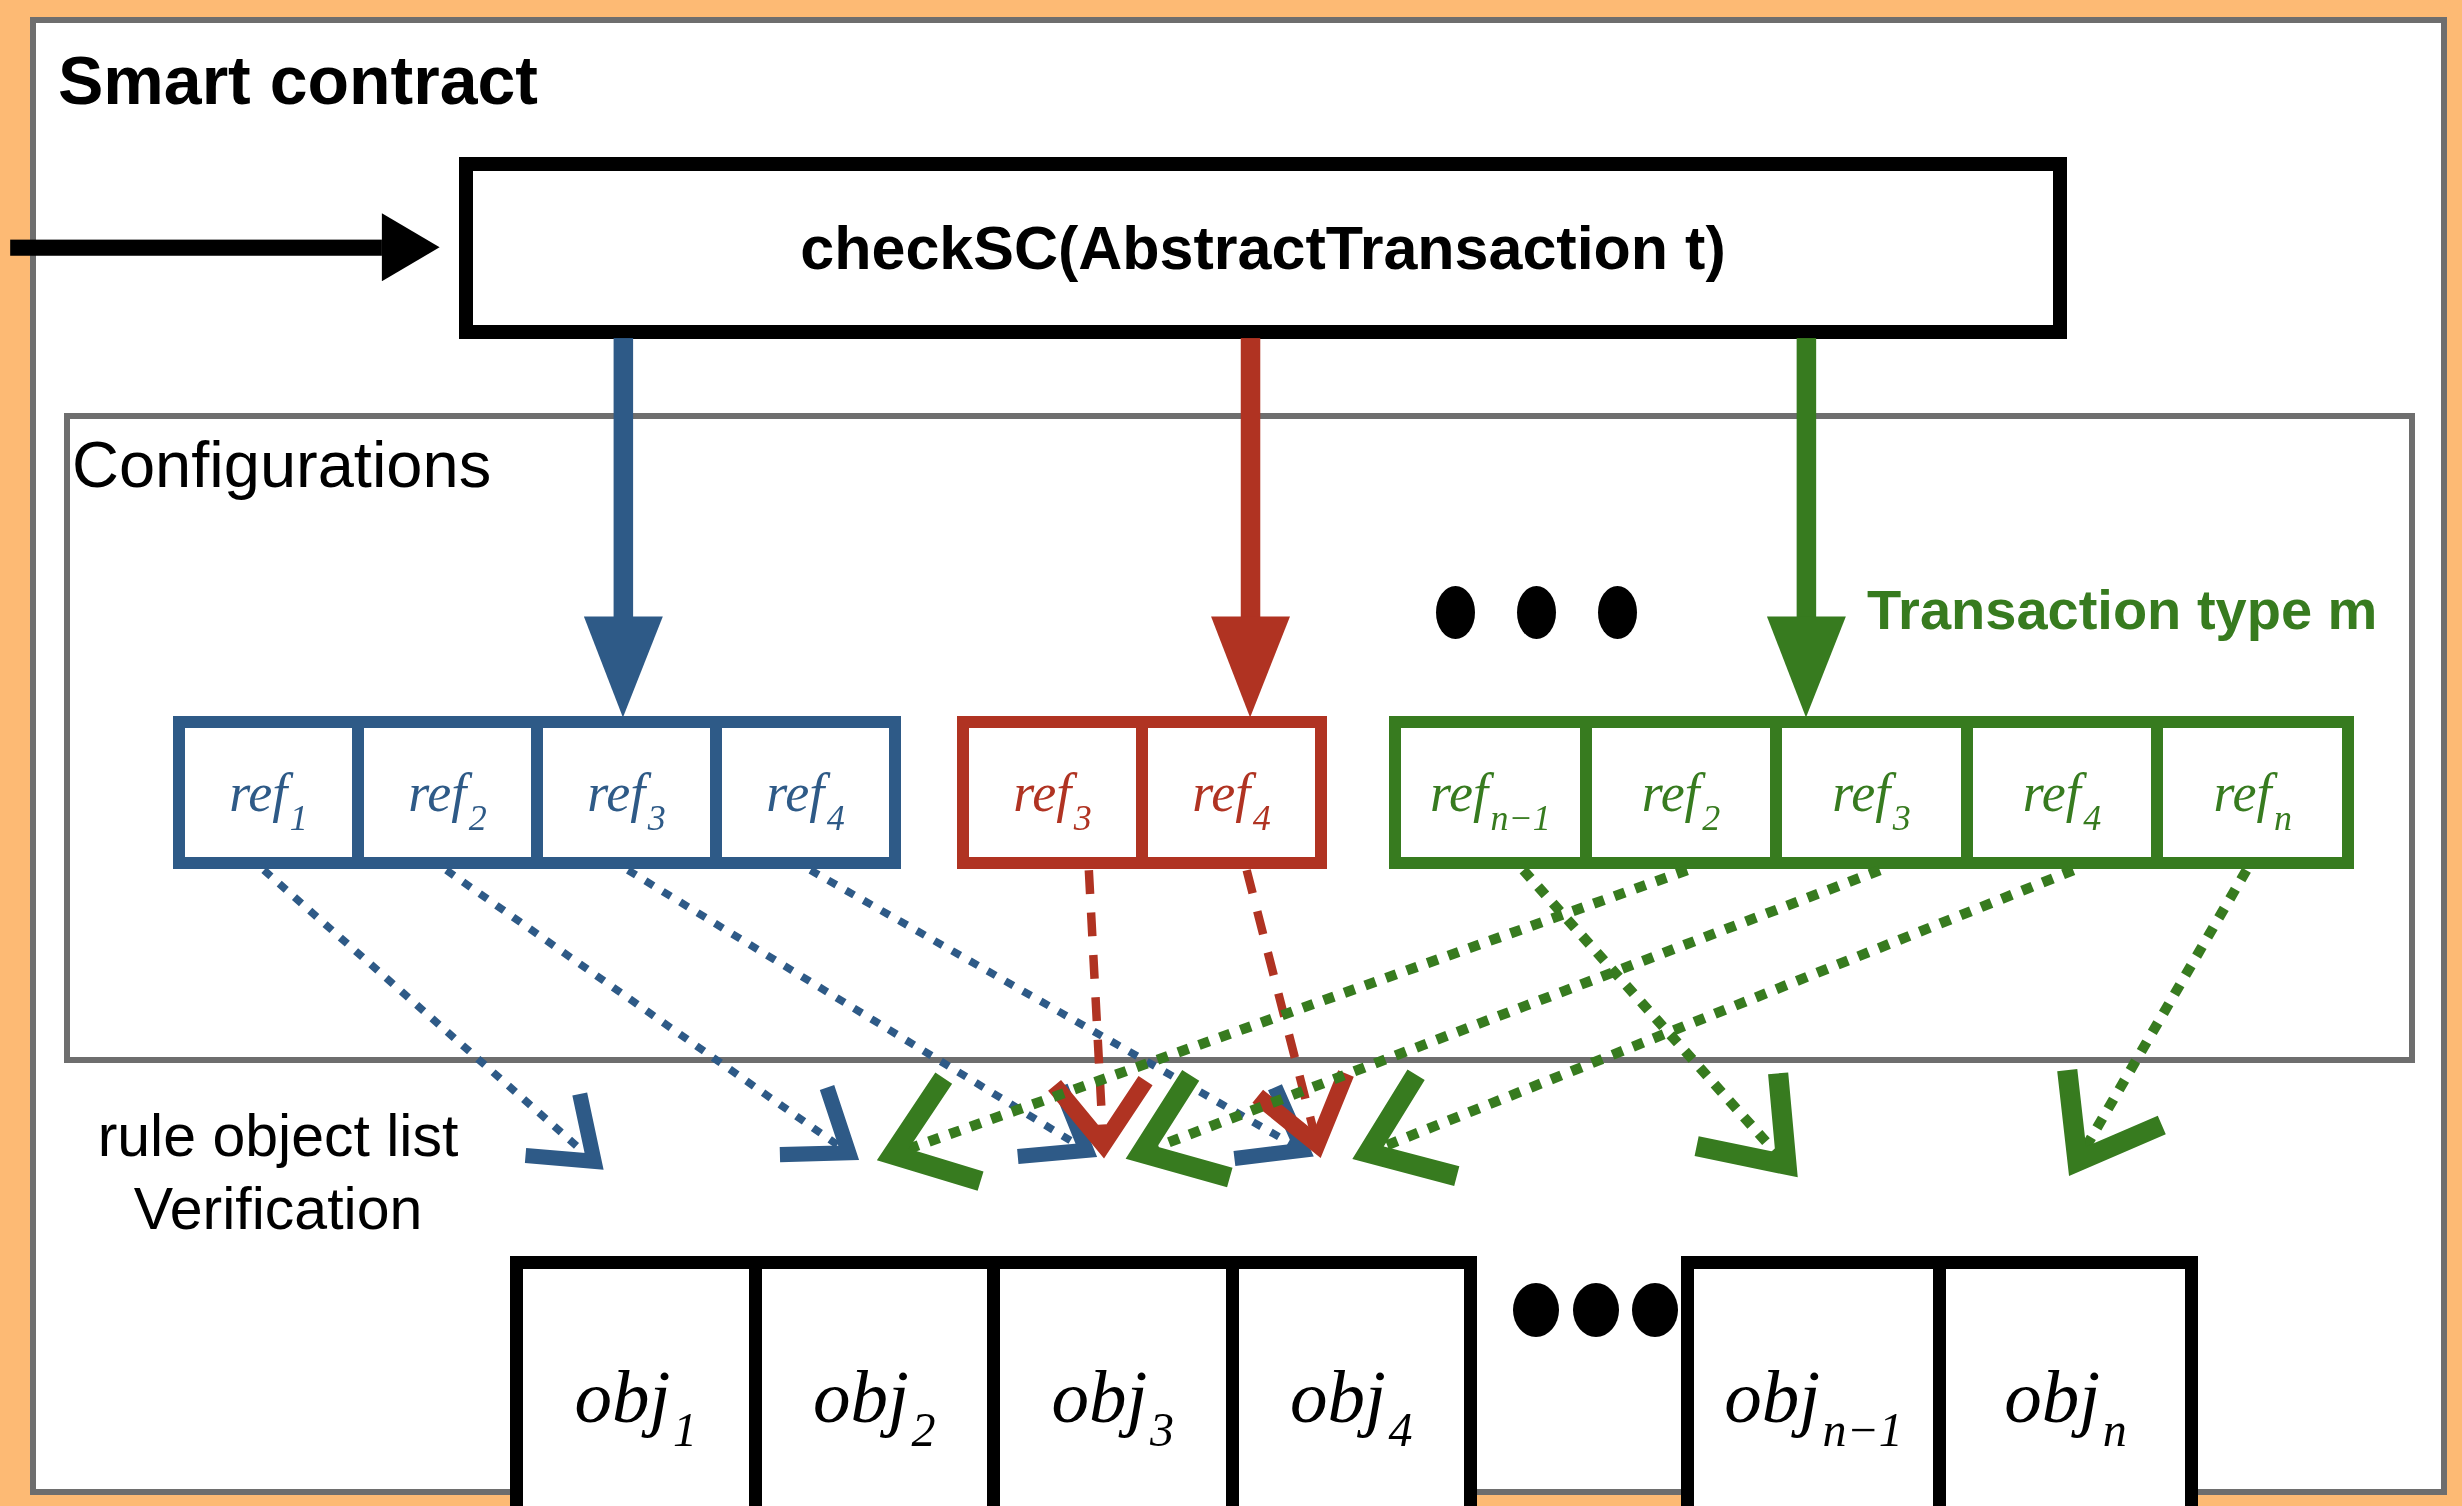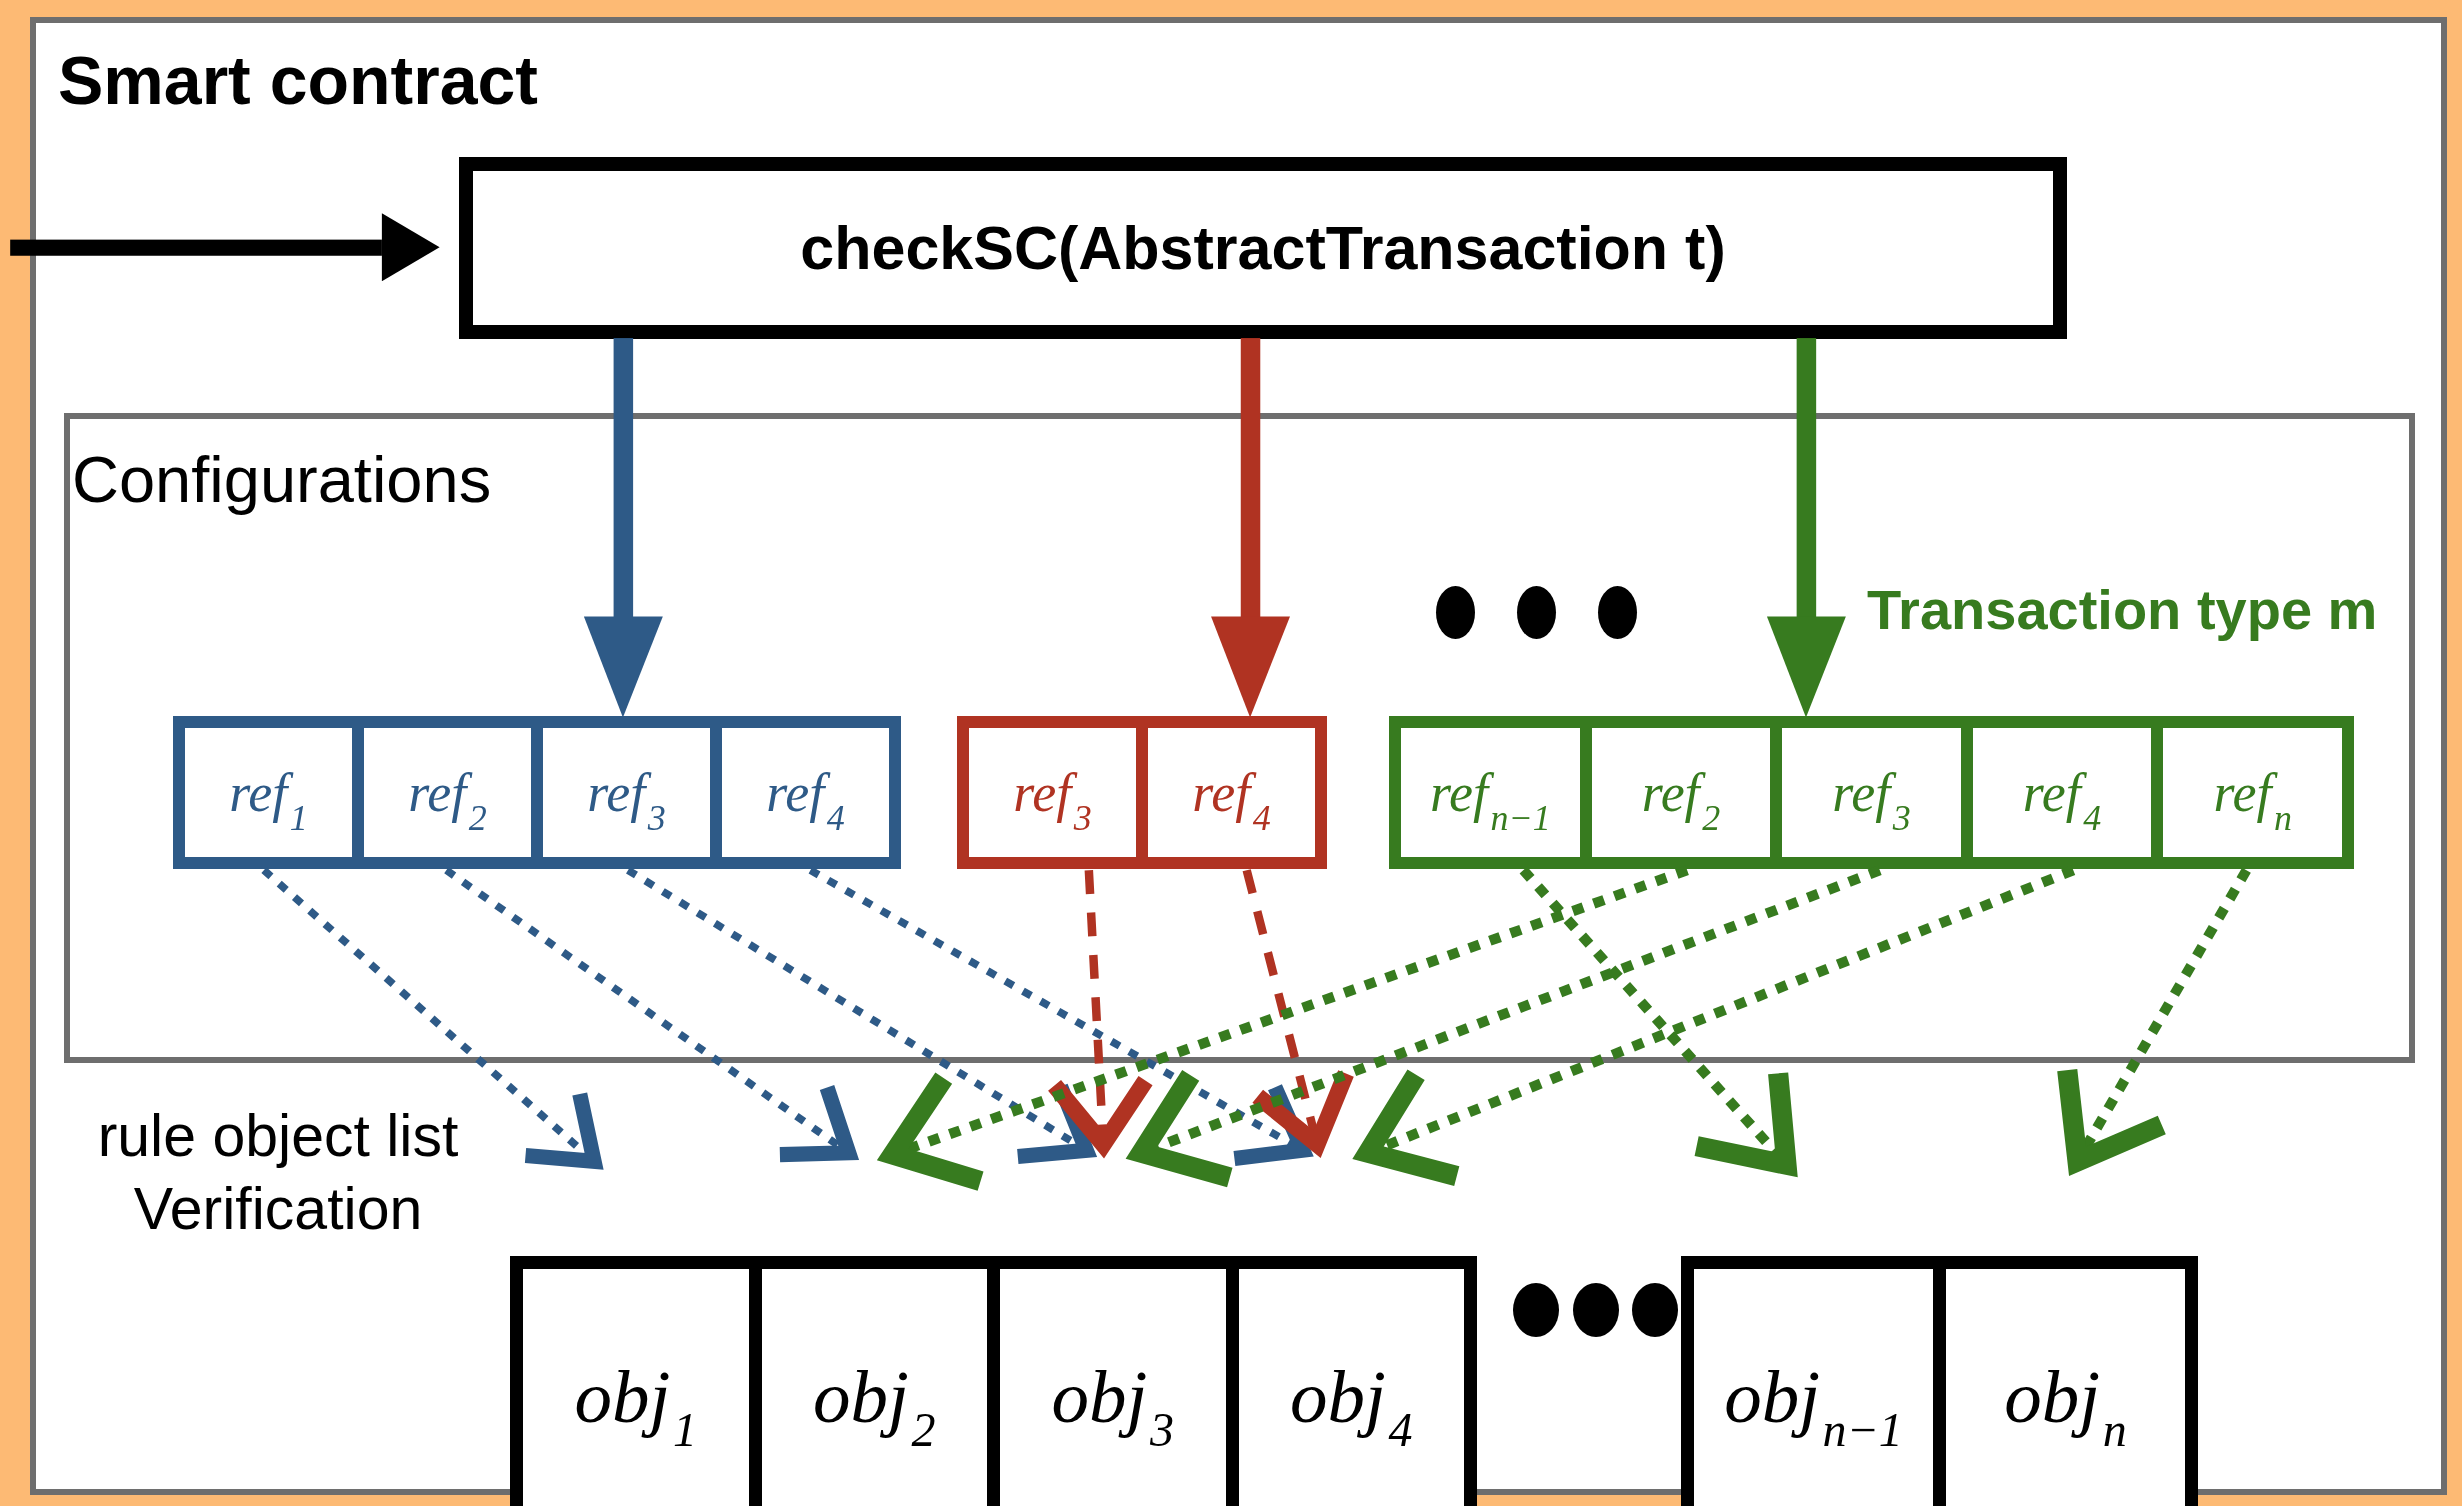--- a/index.html
+++ b/index.html
@@ -9,21 +9,21 @@
 
   
   .outer-box{left:30px;top:17px;width:2417px;height:1478px;border:6.8px solid #6E6E6E;background:#fff;}
   .config-box{left:64px;top:413px;width:2351px;height:650px;border:6px solid #6E6E6E;background:#fff;}
 
   .sc-title{left:58px;top:41px;font-size:68px;font-weight:bold;color:#000;white-space:nowrap;}
   .check-box{left:451px;top:157px;width:1608px;height:182px;border:14.4px solid #000;background:#fff;
              display:flex;align-items:center;justify-content:center;margin-left:8px;}
   .check-label{font-size:61px;font-weight:bold;color:#000;white-space:nowrap;}
 
-  .config-title{left:72px;top:442px;font-size:65px;color:#000;white-space:nowrap;}
+  .config-title{left:72px;top:427px;font-size:65px;color:#000;white-space:nowrap;}
 
   .tx-label{top:577px;font-size:56px;font-weight:bold;white-space:nowrap;}
   .tx1{left:102px;color:#2E5A87;}
   .tx2{left:730px;color:#B03322;}
   .txm{left:1867px;color:#377B1F;}
 
   
   .dots{display:flex;align-items:center;}
   .dots-top{left:1436px;top:586px;gap:42px;}
   .dots-bottom{left:1513px;top:1283px;gap:13.6px;}

